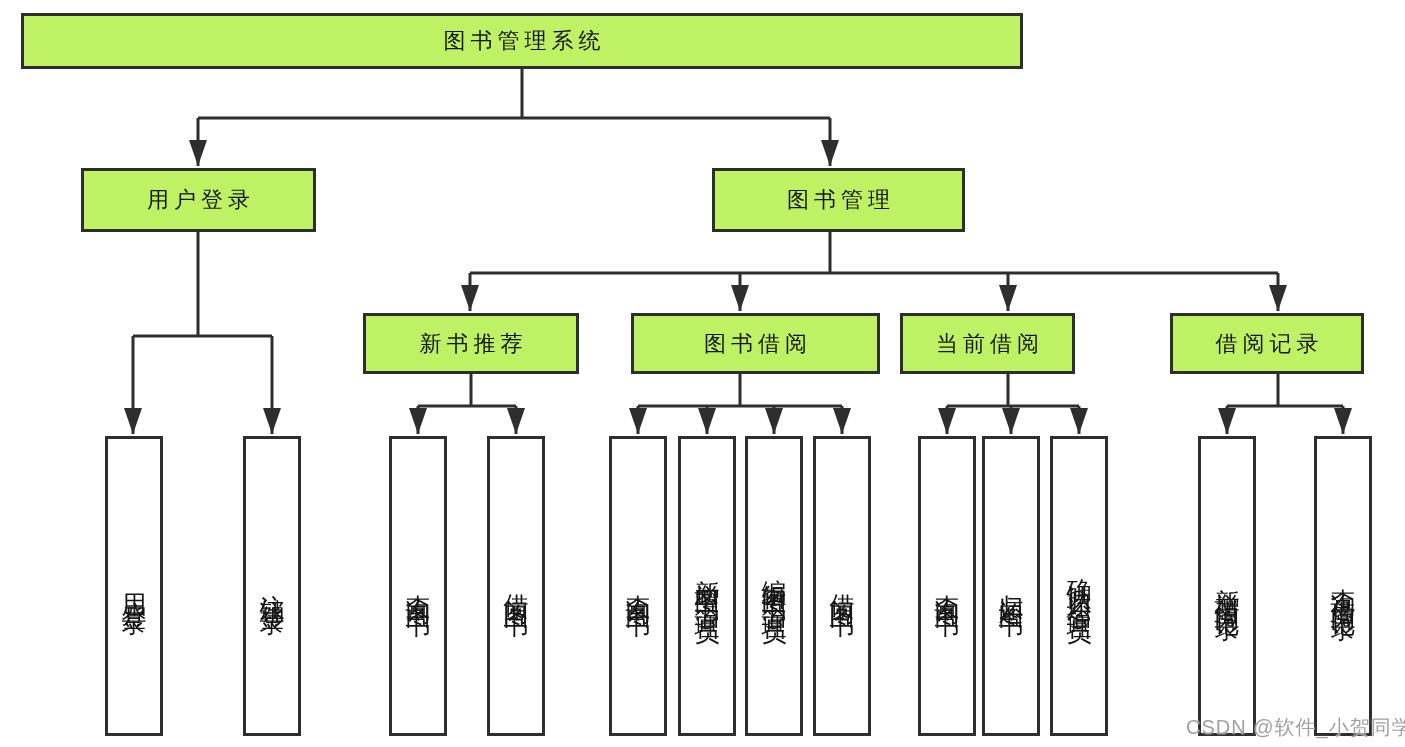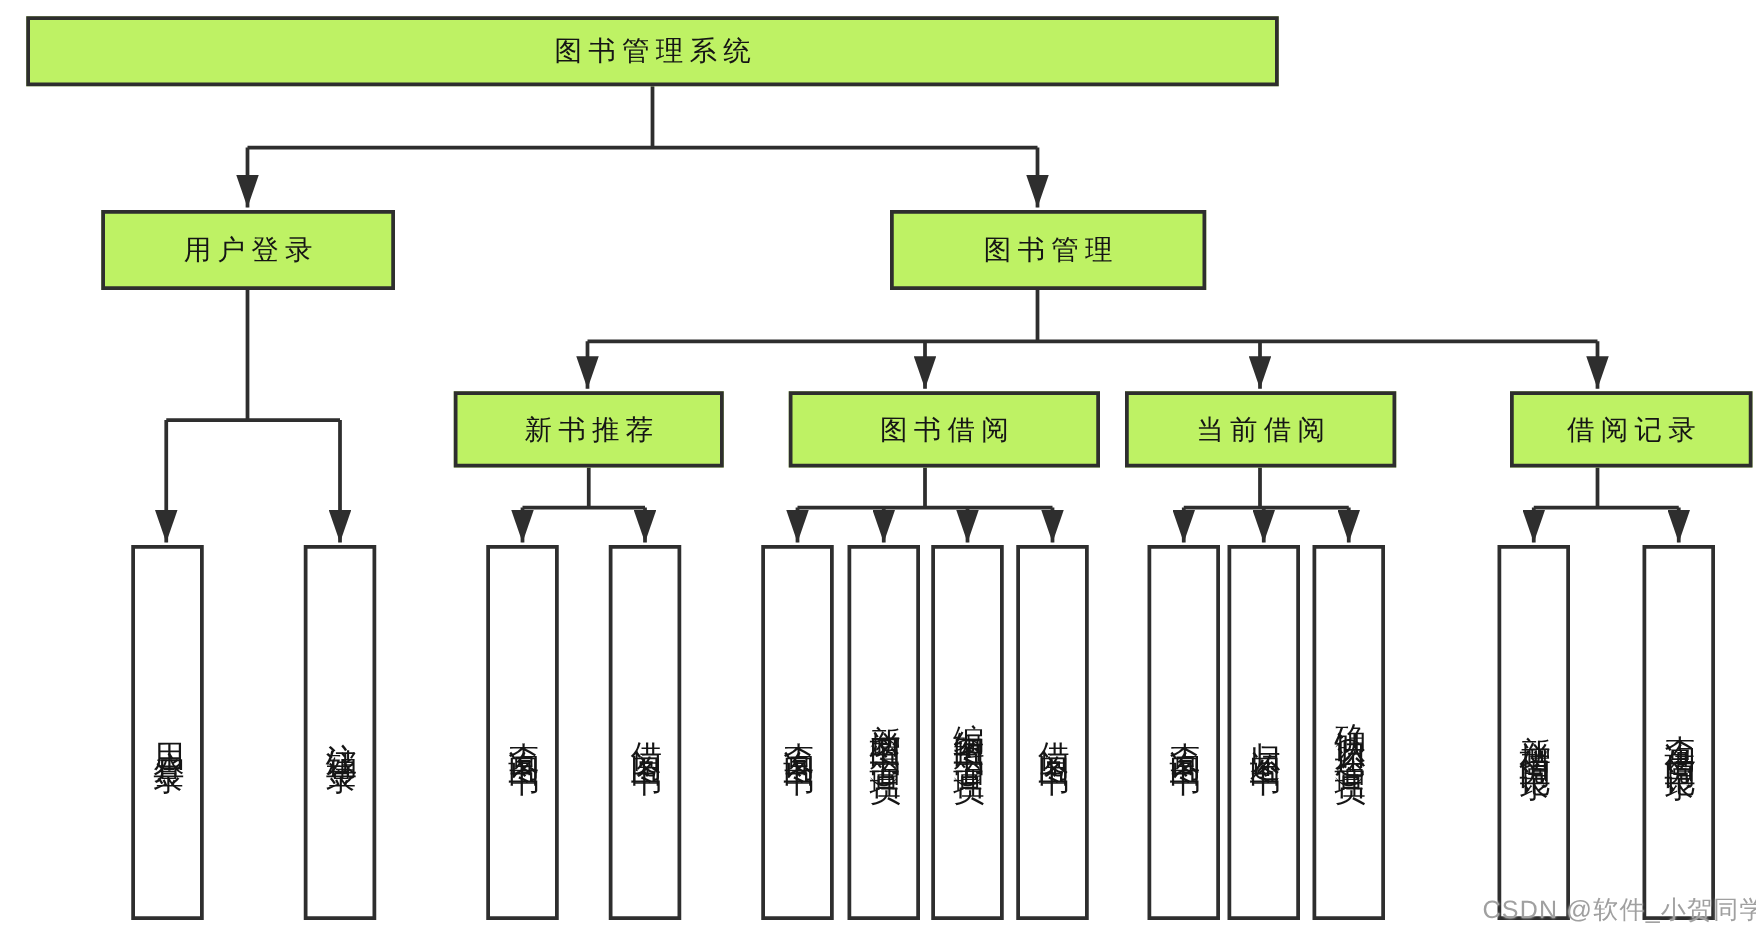--- a/index.html
+++ b/index.html
@@ -128,24 +128,24 @@
   <div class="node lvl2" style="left:712px;width:253px;">
     <span class="lbl">图书管理</span>
   </div>
 
   <div class="node lvl3" style="left:363px;width:216px;">
     <span class="lbl">新书推荐</span>
   </div>
   <div class="node lvl3" style="left:631px;width:249px;">
     <span class="lbl">图书借阅</span>
   </div>
-  <div class="node lvl3" style="left:900px;width:217px;">
+  <div class="node lvl3" style="left:900px;width:175px;">
     <span class="lbl">当前借阅</span>
   </div>
-  <div class="node lvl3" style="left:1208px;width:194px;">
+  <div class="node lvl3" style="left:1170px;width:194px;">
     <span class="lbl">借阅记录</span>
   </div>
 
   <div class="leaf" style="left:105px;">
     <span class="vlbl">用户登录</span>
   </div>
   <div class="leaf" style="left:243px;">
     <span class="vlbl">注销登录</span>
   </div>
 

